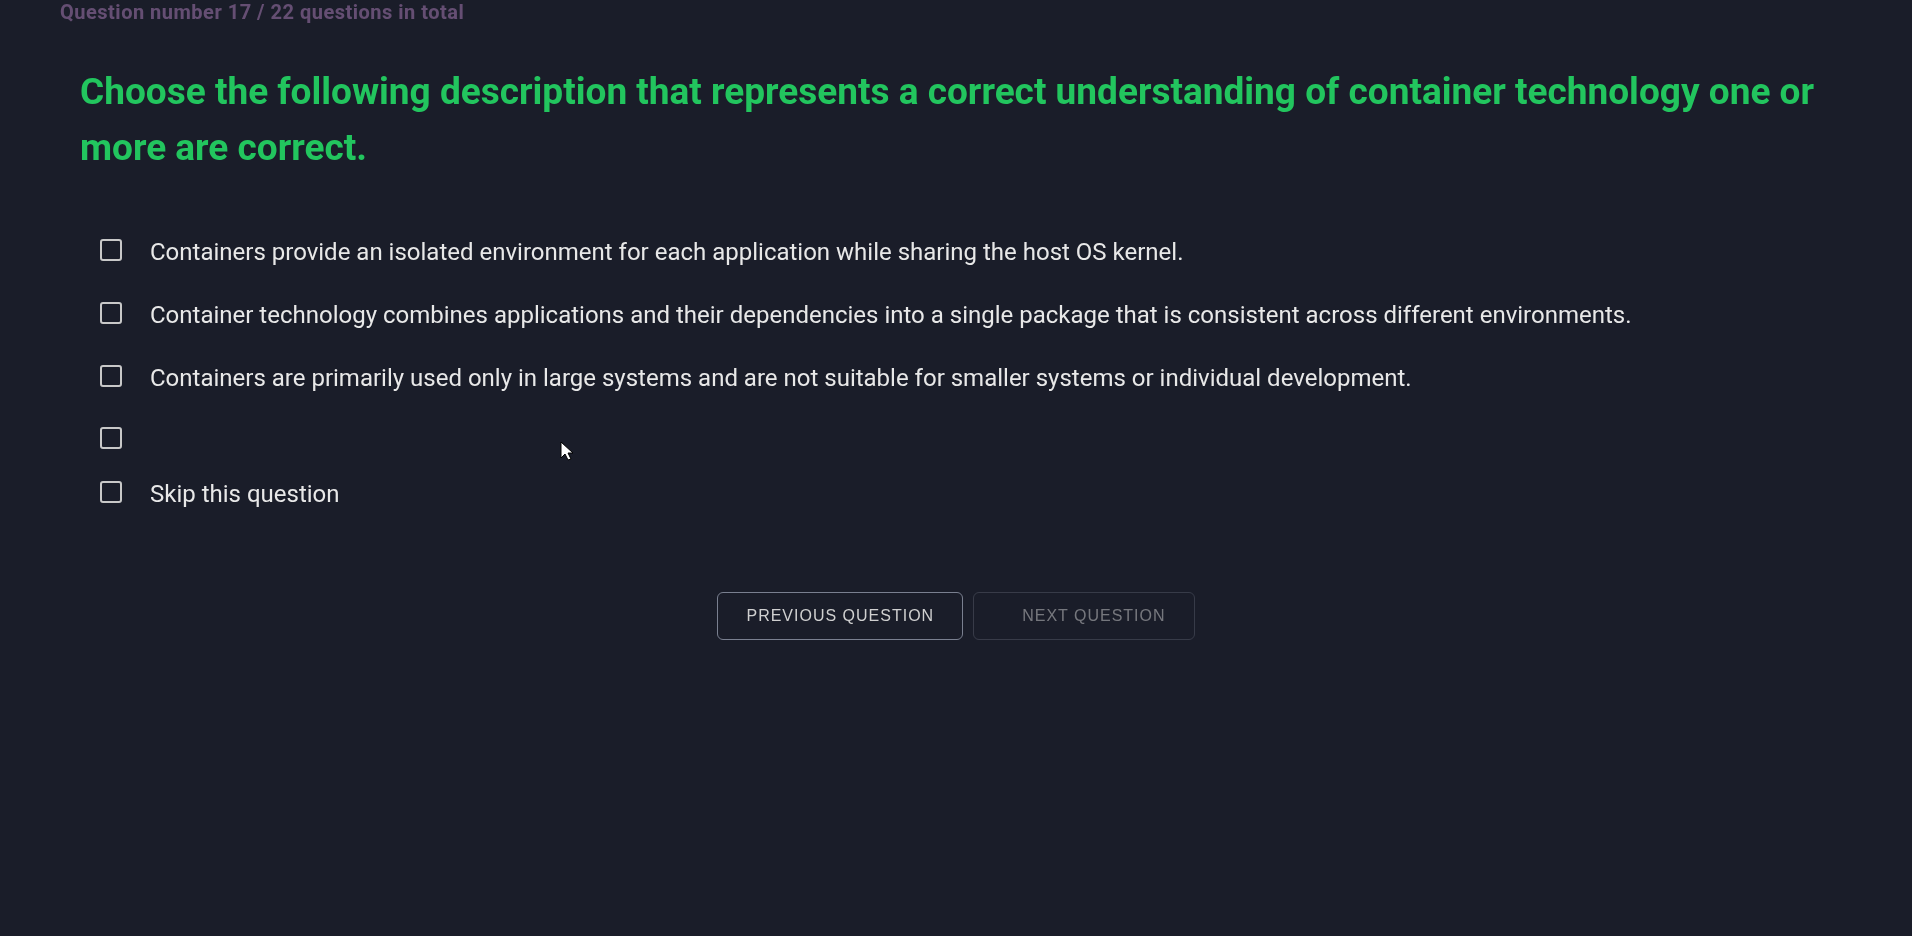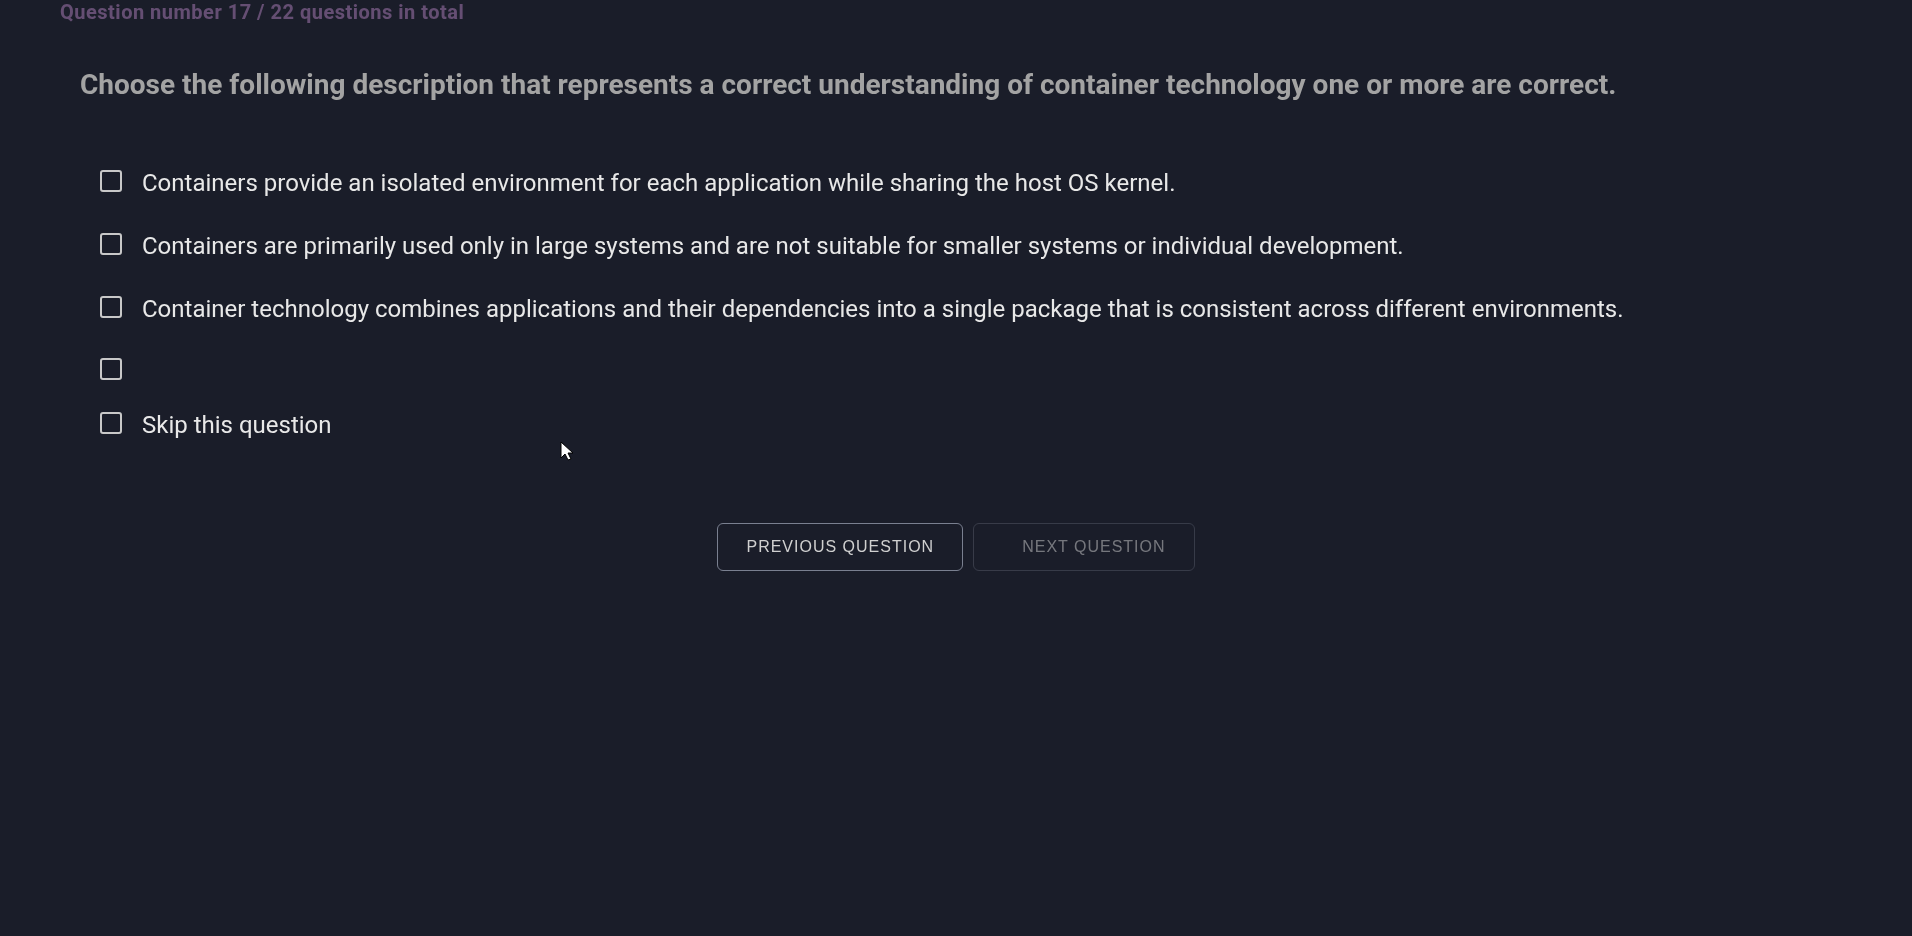--- a/index.html
+++ b/index.html
@@ -19,34 +19,34 @@
     }
     .question-counter {
       color: #f0abfc;
       font-weight: 700;
       font-size: 20px;
       padding: 0 0 40px 0;
       letter-spacing: 0.5px;
       opacity: 0.35;
     }
     .question-text {
-      color: #a3a3a3;
-      font-size: 28px;
+      color: #22c55e;
+      font-size: 37px;
       font-weight: 700;
       line-height: 1.5;
       margin-bottom: 60px;
       padding: 0 20px;
     }
     .options {
       padding: 0 40px;
     }
     .option-row {
       display: flex;
       align-items: flex-start;
-      gap: 20px;
+      gap: 28px;
       margin-bottom: 28px;
       cursor: pointer;
     }
     .checkbox {
       width: 22px;
       height: 22px;
       border: 2px solid #c8c8c8;
       border-radius: 3px;
       flex-shrink: 0;
       margin-top: 4px;
@@ -100,26 +100,26 @@
 
   <div class="options">
 
     <div class="option-row">
       <div class="checkbox"></div>
       <div class="option-label">Containers provide an isolated environment for each application while sharing the host OS kernel.</div>
     </div>
 
     <div class="option-row">
       <div class="checkbox"></div>
-      <div class="option-label">Containers are primarily used only in large systems and are not suitable for smaller systems or individual development.</div>
+      <div class="option-label">Container technology combines applications and their dependencies into a single package that is consistent across different environments.</div>
     </div>
 
     <div class="option-row">
       <div class="checkbox"></div>
-      <div class="option-label">Container technology combines applications and their dependencies into a single package that is consistent across different environments.</div>
+      <div class="option-label">Containers are primarily used only in large systems and are not suitable for smaller systems or individual development.</div>
     </div>
 
     <div class="option-row">
       <div class="checkbox"></div>
     </div>
 
     <div class="option-row">
       <div class="checkbox"></div>
       <div class="option-label skip-label">Skip this question</div>
     </div>

